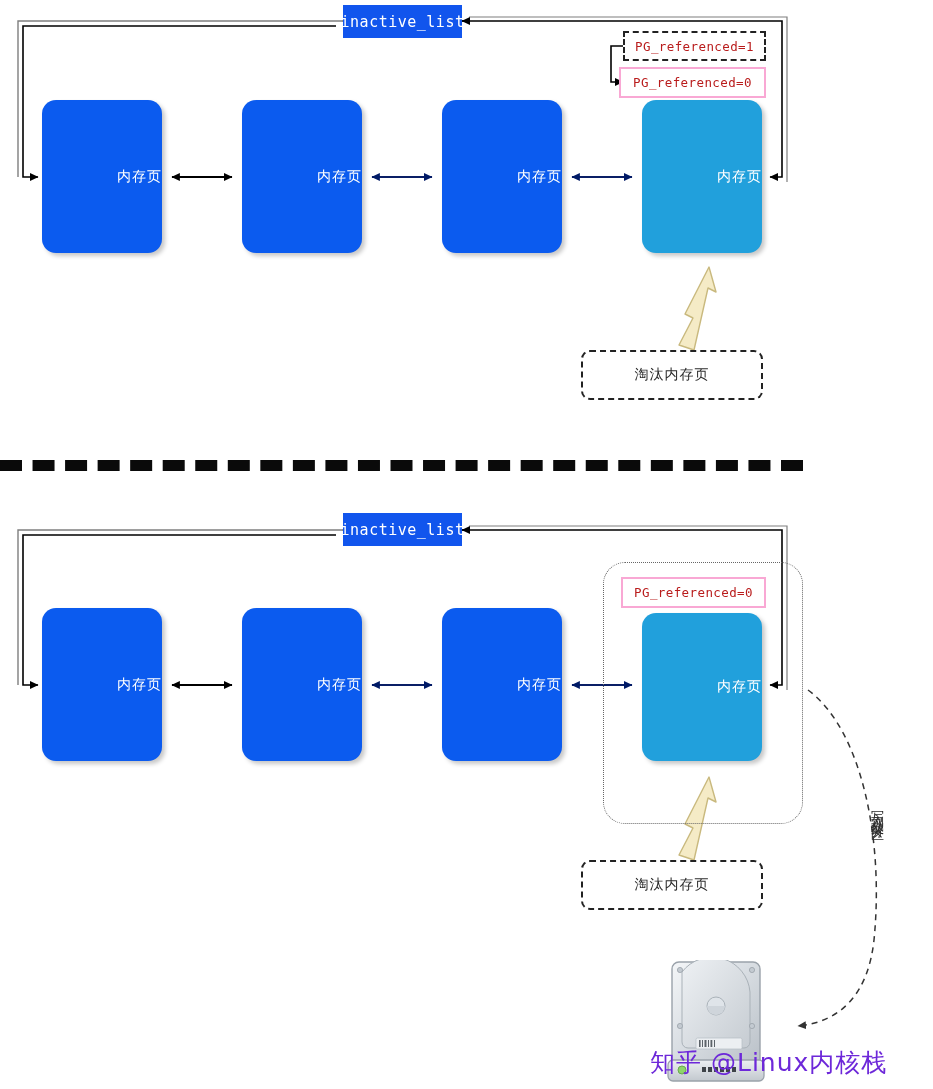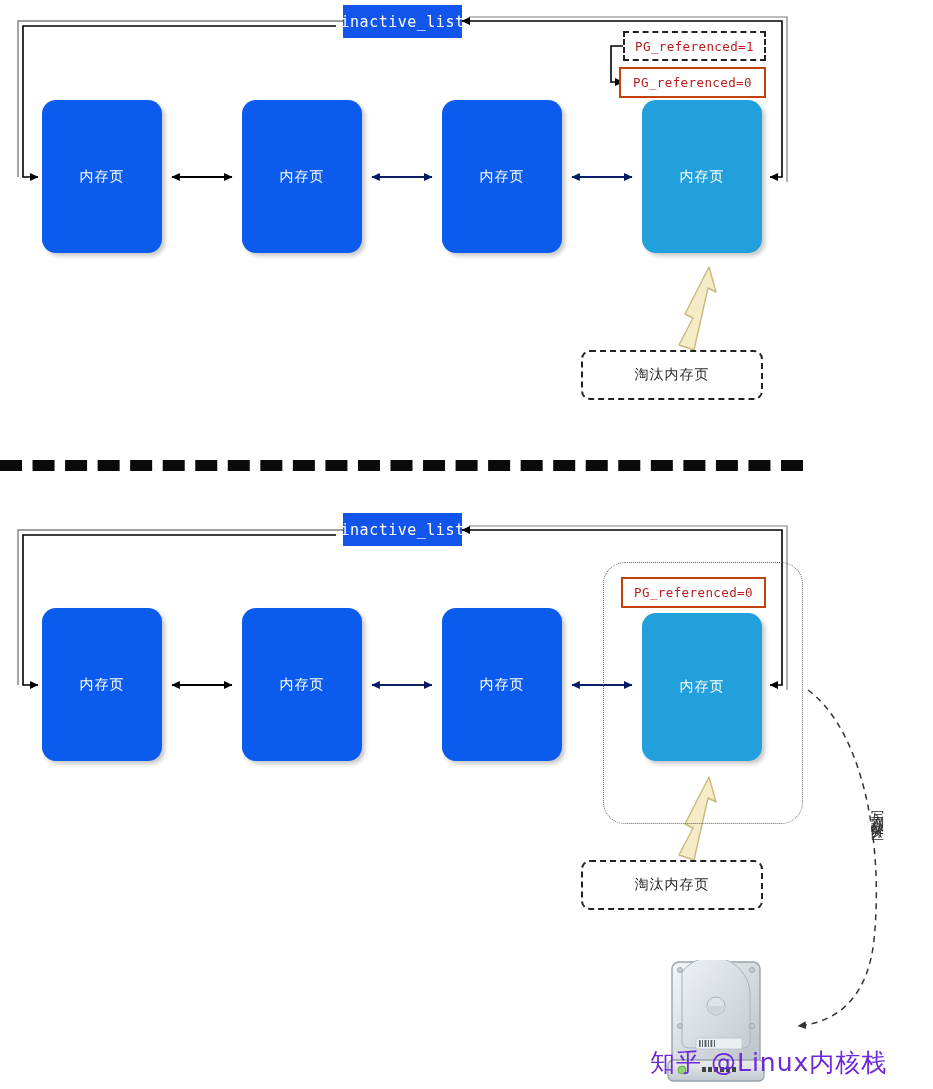--- a/index.html
+++ b/index.html
@@ -25,21 +25,21 @@
     height: 1089px;
     pointer-events: none;
   }
   
   .page-box {
     position: absolute;
     border-radius: 14px;
     box-shadow: 3px 3px 4px rgba(0,0,0,0.22);
     display: flex;
     align-items: center;
-    justify-content: center;
+    justify-content: flex-end;
     color: #ffffff;
     font-size: 14px;
     font-family: "DejaVu Sans", sans-serif;
     letter-spacing: 1px;
     box-sizing: border-box;
   }
   .page-blue { background: #0B5BEF; }
   .page-cyan { background: #21A0DC; }
 
   .list-box {
@@ -59,21 +59,21 @@
     background: #ffffff;
     color: #b91c1c;
     display: flex;
     align-items: center;
     justify-content: center;
     font-family: "DejaVu Sans Mono", monospace;
     font-size: 12.5px;
     letter-spacing: 0.4px;
     box-sizing: border-box;
   }
-  .flag-solid { border: 2px solid #c2410c; }
+  .flag-solid { border: 2px solid #f9a8d4; }
   .flag-dashed { border: 2px dashed #222222; }
 
   .evict-box {
     position: absolute;
     background: #ffffff;
     border: 2px dashed #222222;
     border-radius: 9px;
     color: #2b2b2b;
     display: flex;
     align-items: center;

